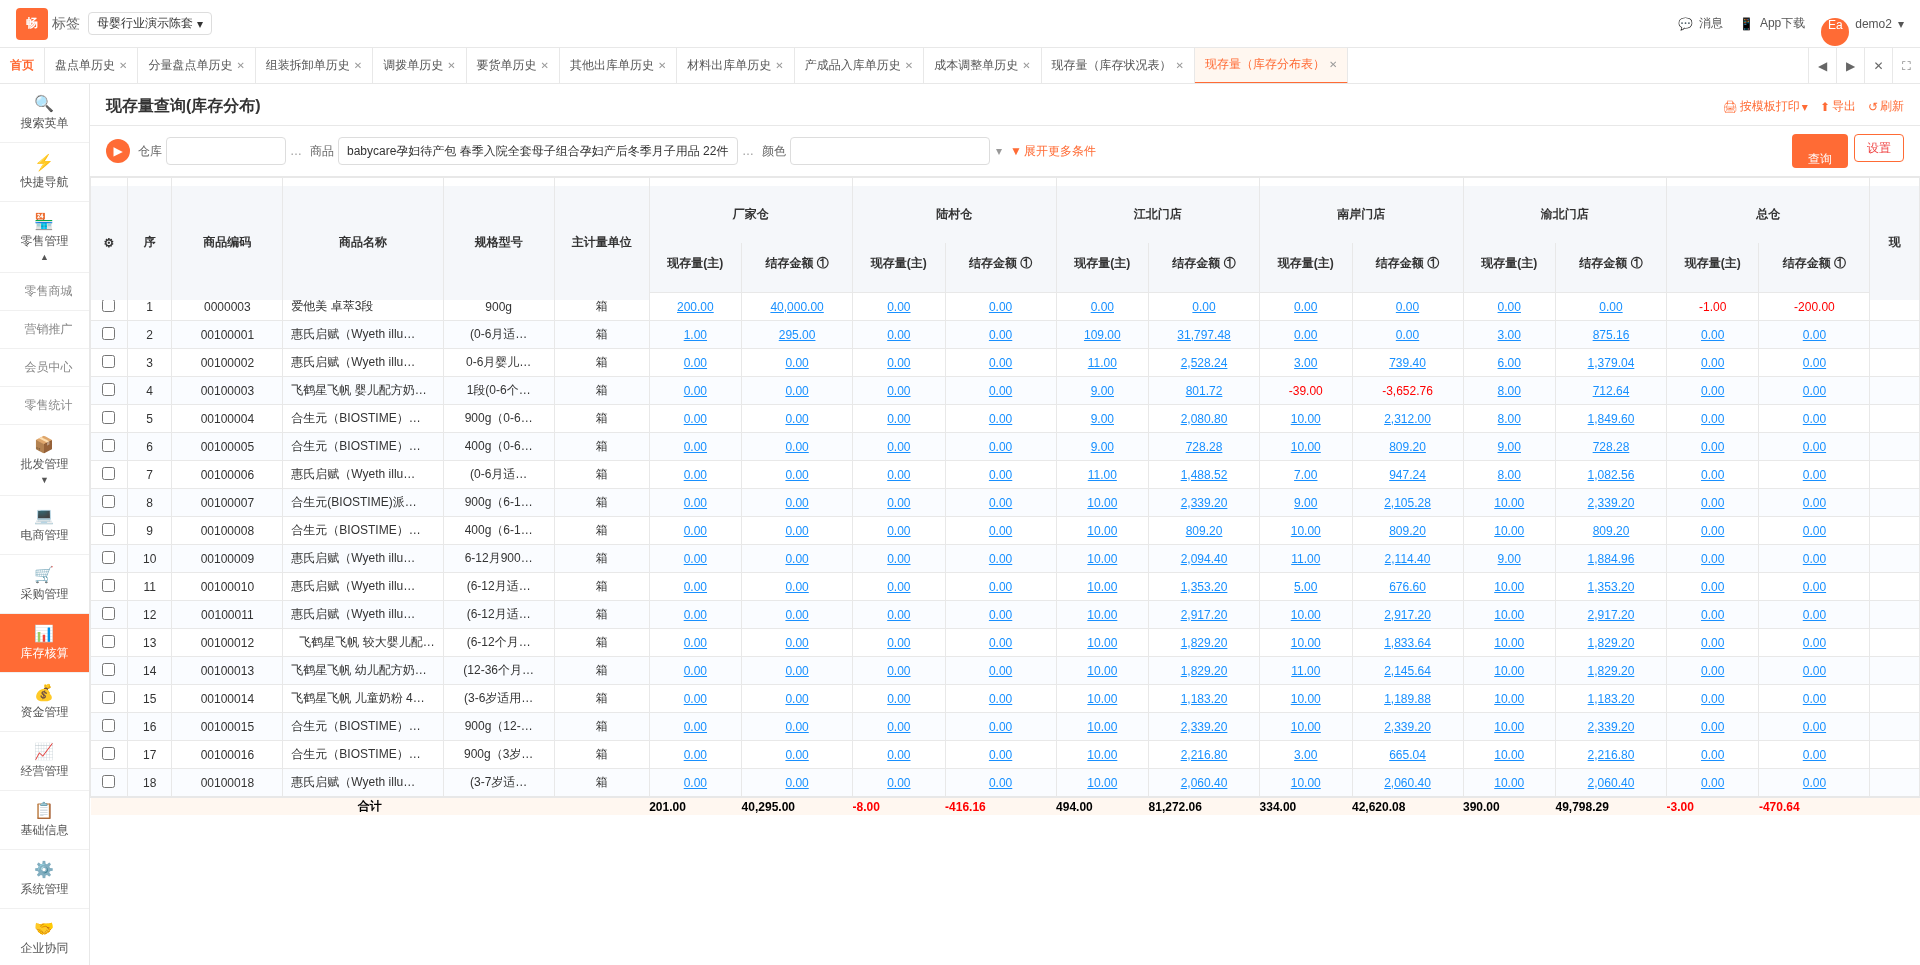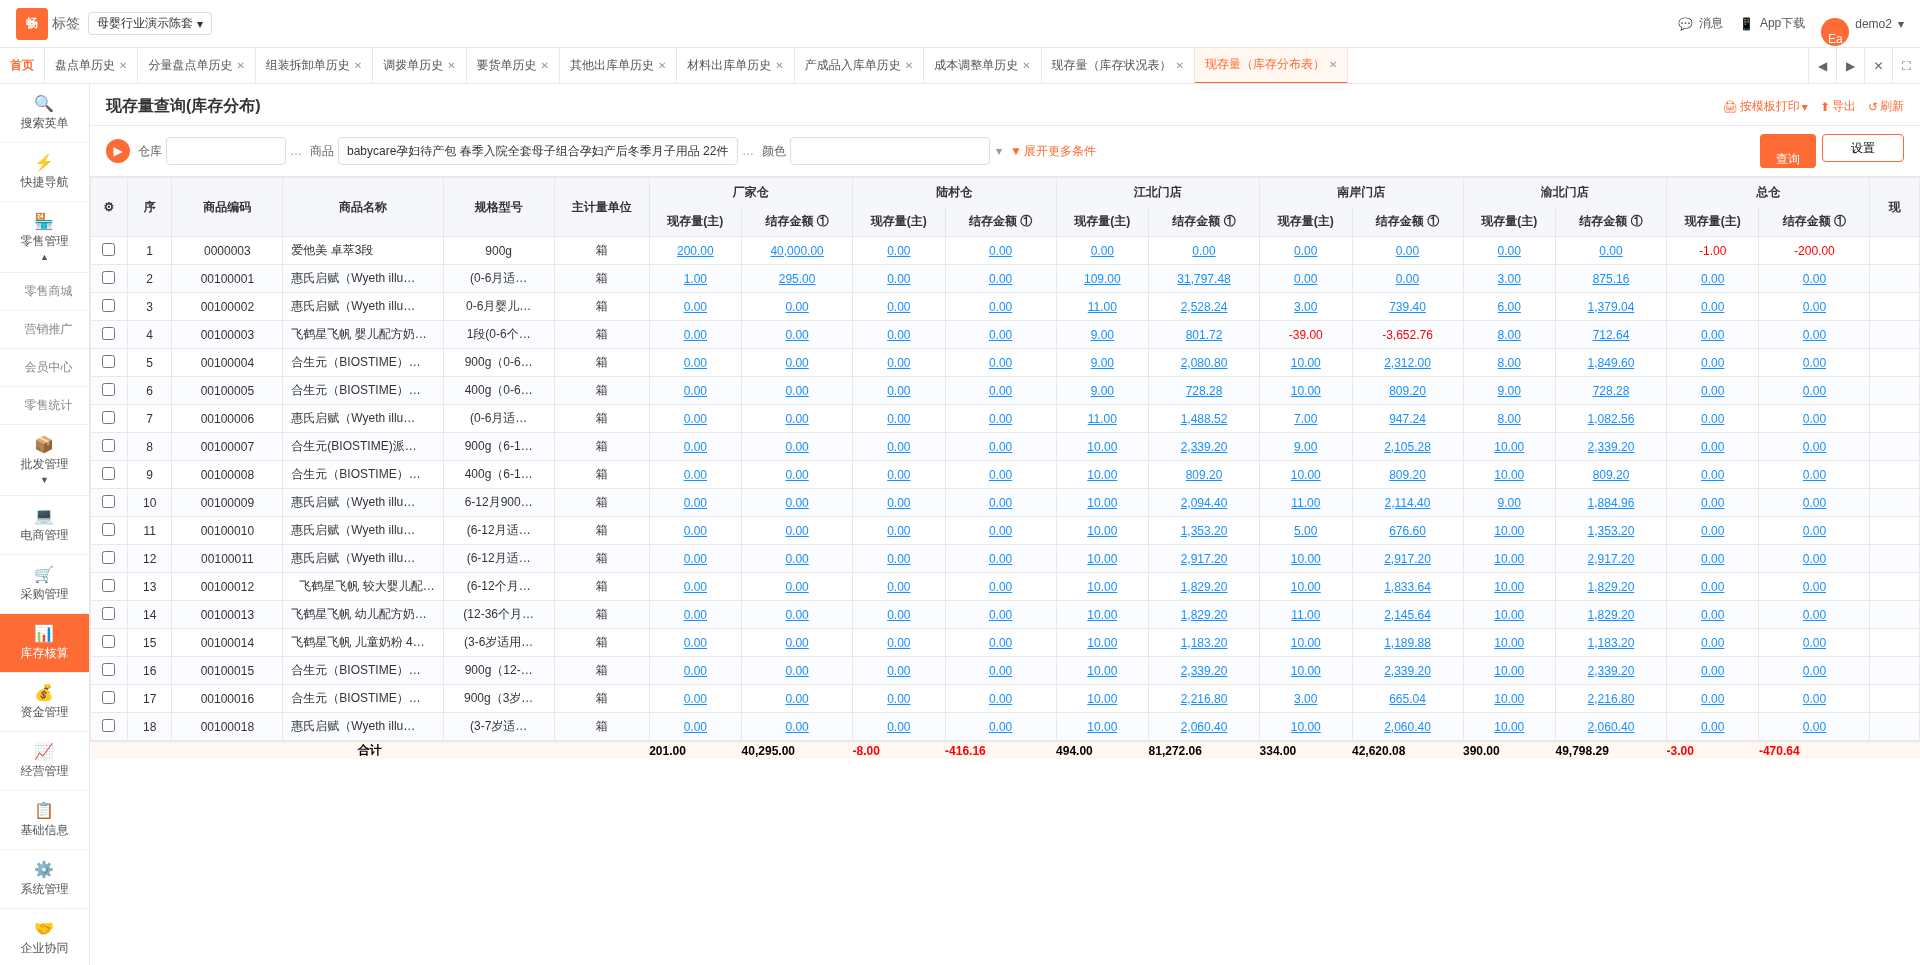--- a/index.html
+++ b/index.html
@@ -15,21 +15,21 @@
       border-bottom: 1px solid #e8e8e8;
       justify-content: space-between;
     }
     .top-bar-left { display: flex; align-items: center; gap: 8px; }
     .logo-area { display: flex; align-items: center; gap: 4px; }
     .logo-icon { width: 32px; height: 32px; background: #ff6b35; border-radius: 4px; display: flex; align-items: center; justify-content: center; color: white; font-weight: bold; font-size: 10px; }
     .logo-text { font-size: 14px; color: #666; }
     .selector-area { display: flex; align-items: center; border: 1px solid #ddd; border-radius: 4px; padding: 2px 8px; cursor: pointer; gap: 4px; color: #333; }
     .top-bar-right { display: flex; align-items: center; gap: 16px; color: #555; cursor: pointer; }
     .user-area { display: flex; align-items: center; gap: 6px; }
-    .avatar { width: 28px; height: 28px; border-radius: 50%; background: #ff6b35; display: flex; align-items: flex-end; justify-content: center; color: white; font-size: 10px; margin-top: 17px; }
+    .avatar { width: 28px; height: 28px; border-radius: 50%; background: #ff6b35; display: flex; align-items: flex-start; justify-content: center; color: white; font-size: 10px; margin-top: 17px; }
 
     
     .tabs-bar {
       background: #fff;
       border-bottom: 1px solid #e8e8e8;
       display: flex;
       align-items: center;
       height: 36px;
       overflow: hidden;
     }
@@ -135,24 +135,24 @@
       color: white;
       border: none;
       border-radius: 4px;
       padding: 17px 16px;
       height: 28px;
       cursor: pointer;
       font-size: 12px;
     }
     .btn-settings {
       background: white;
-      color: #000000;
+      color: #ef4444;
       border: 1px solid #ff6b35;
       border-radius: 4px;
-      padding: 4px 28px;
+      padding: 4px 12px;
       height: 28px;
       cursor: pointer;
       font-size: 12px;
     }
 
     
     .table-container {
       flex: 1;
       overflow: auto;
       padding: 0;
@@ -163,27 +163,27 @@
     table {
       border-collapse: collapse;
       width: 100%;
       min-width: 1700px;
       font-size: 12px;
     }
 
     thead tr th {
       background: #f5f7fa;
       border: 1px solid #e8e8e8;
-      padding: 6px 8px;
+      padding: 20px 8px;
       text-align: center;
       font-weight: 600;
       color: #333;
       white-space: nowrap;
       position: sticky;
-      top: 0;
+      top: 8px;
       z-index: 10;
     }
 
     thead tr:first-child th { border-bottom: none; }
     thead tr:last-child th { border-top: none; }
 
     tbody tr td {
       border: 1px solid #e8e8e8;
       padding: 5px 8px;
       text-align: center;

